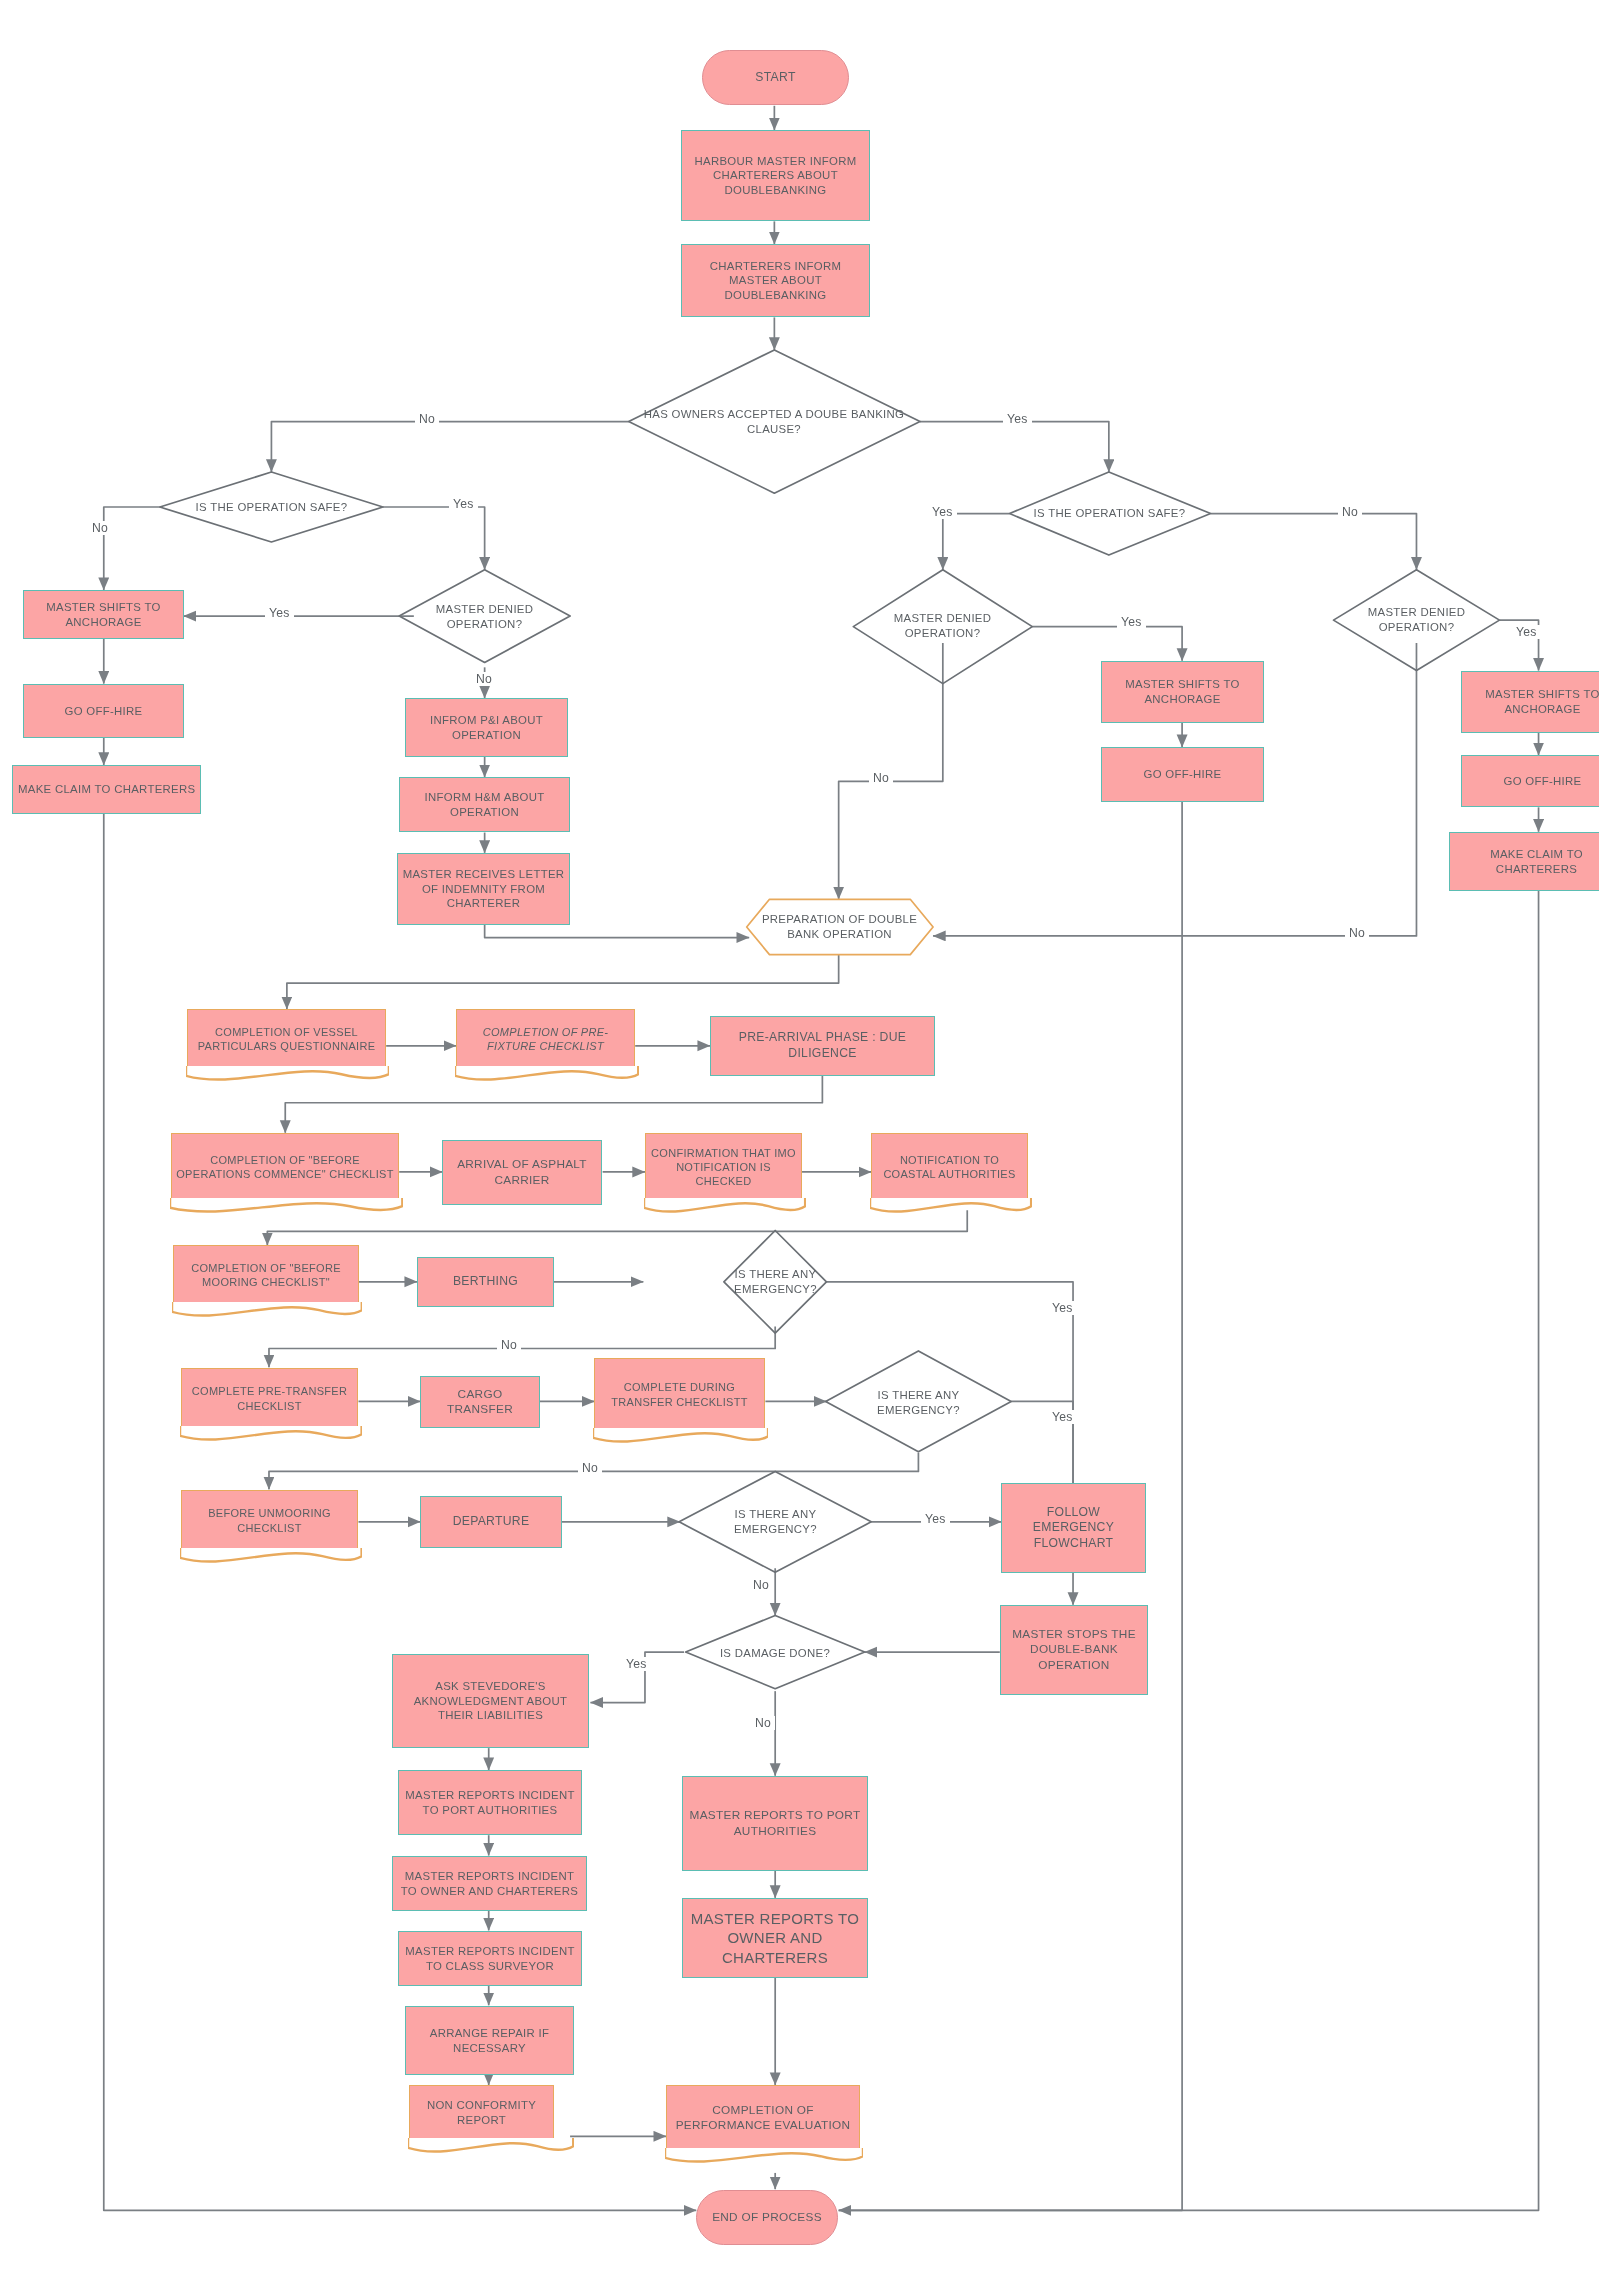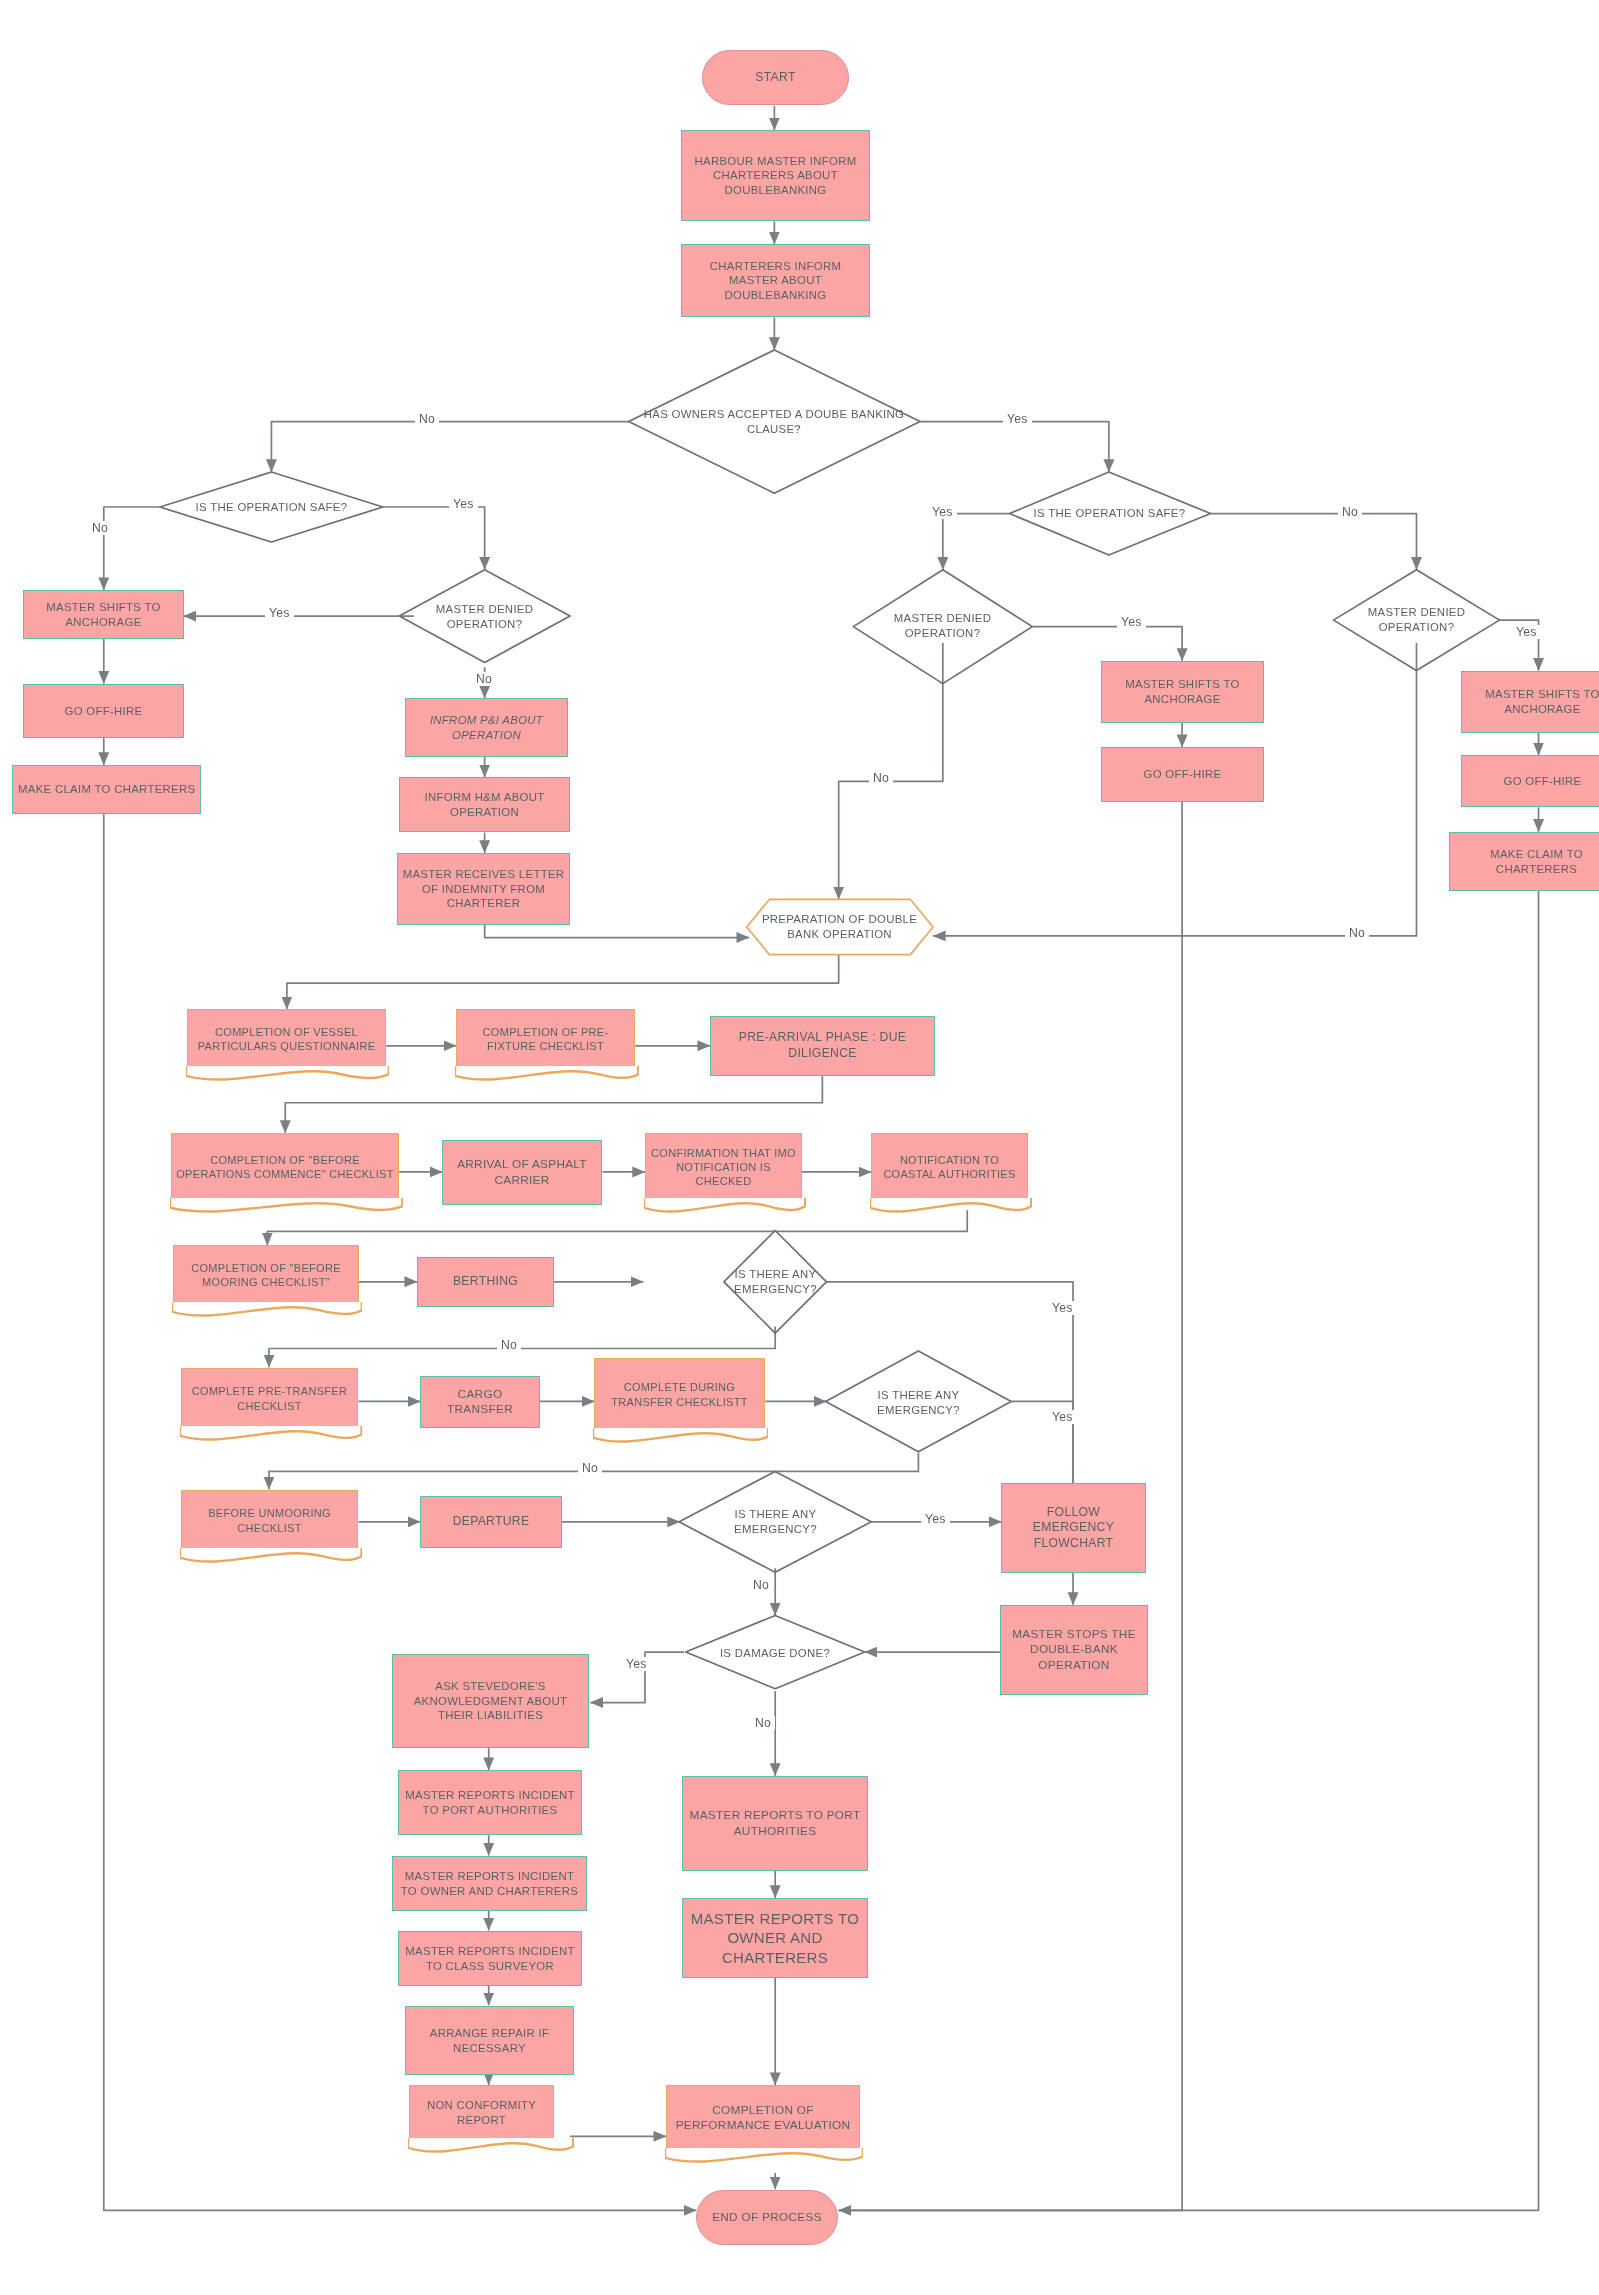--- a/index.html
+++ b/index.html
@@ -201,21 +201,21 @@
   <div class="node proc" style="left:23px;top:590px;width:161px;height:49px;font-size:11.4px;padding:3.3px;">
     <span>MASTER SHIFTS TO ANCHORAGE</span>
   </div>
   <div class="node proc" style="left:23px;top:684px;width:161px;height:54px;font-size:11.4px;">
     <span>GO OFF-HIRE</span>
   </div>
   <div class="node proc" style="left:12.2px;top:765px;width:189px;height:49px;font-size:11.4px;padding:3.3px;">
     <span>MAKE CLAIM TO CHARTERERS</span>
   </div>
 
-  <div class="node proc" style="left:405px;top:698px;width:163px;height:59px;font-size:11.4px;padding:2px;font-style:italic;">
+  <div class="node proc" style="left:405px;top:698px;width:163px;height:59px;font-size:11.4px;padding:2px;">
     <span>INFROM P&amp;I ABOUT OPERATION</span>
   </div>
   <div class="node proc" style="left:399px;top:777px;width:171px;height:55px;font-size:11.4px;padding:3.3px;">
     <span>INFORM H&amp;M ABOUT OPERATION</span>
   </div>
   <div class="node proc" style="left:397px;top:853px;width:173px;height:72px;font-size:11.4px;padding:3.3px;">
     <span>MASTER RECEIVES LETTER OF INDEMNITY FROM CHARTERER</span>
   </div>
 
   <div class="node proc" style="left:1101px;top:661px;width:163px;height:62px;font-size:11.4px;padding:3.3px;">
@@ -238,21 +238,21 @@
   <div class="node hexlbl" style="left:757px;top:899px;width:165px;height:55px;font-size:11.4px;">
     <span>PREPARATION OF DOUBLE BANK OPERATION</span>
   </div>
 
   <div class="node doc" style="left:187px;top:1009px;width:199px;height:59px;font-size:11px;padding:3.3px;">
     <span>COMPLETION OF VESSEL PARTICULARS QUESTIONNAIRE</span>
     <svg class="wave" viewBox="0 0 248 22" preserveAspectRatio="none">
       <path d="M0,0 L0,12 C60,28 130,-4 190,10 C216,16 236,16 248,10 L248,0" fill="#fff" stroke="#e8a95c" stroke-width="3"></path>
     </svg>
   </div>
-  <div class="node doc" style="left:456px;top:1009px;width:179px;height:59px;font-size:11px;padding:3.3px;">
+  <div class="node doc" style="left:456px;top:1009px;width:179px;height:59px;font-size:11px;padding:3.3px;font-style:italic;">
     <span>COMPLETION OF PRE-FIXTURE CHECKLIST</span>
     <svg class="wave" viewBox="0 0 224 22" preserveAspectRatio="none">
       <path d="M0,0 L0,12 C55,28 120,-4 175,10 C198,16 214,16 224,10 L224,0" fill="#fff" stroke="#e8a95c" stroke-width="3"></path>
     </svg>
   </div>
   <div class="node proc" style="left:710px;top:1016px;width:225px;height:60px;font-size:12.2px;padding:3.3px;">
     <span>PRE-ARRIVAL PHASE : DUE DILIGENCE</span>
   </div>
 
   <div class="node doc" style="left:171px;top:1133px;width:228px;height:67px;font-size:11px;padding:3.3px;">

